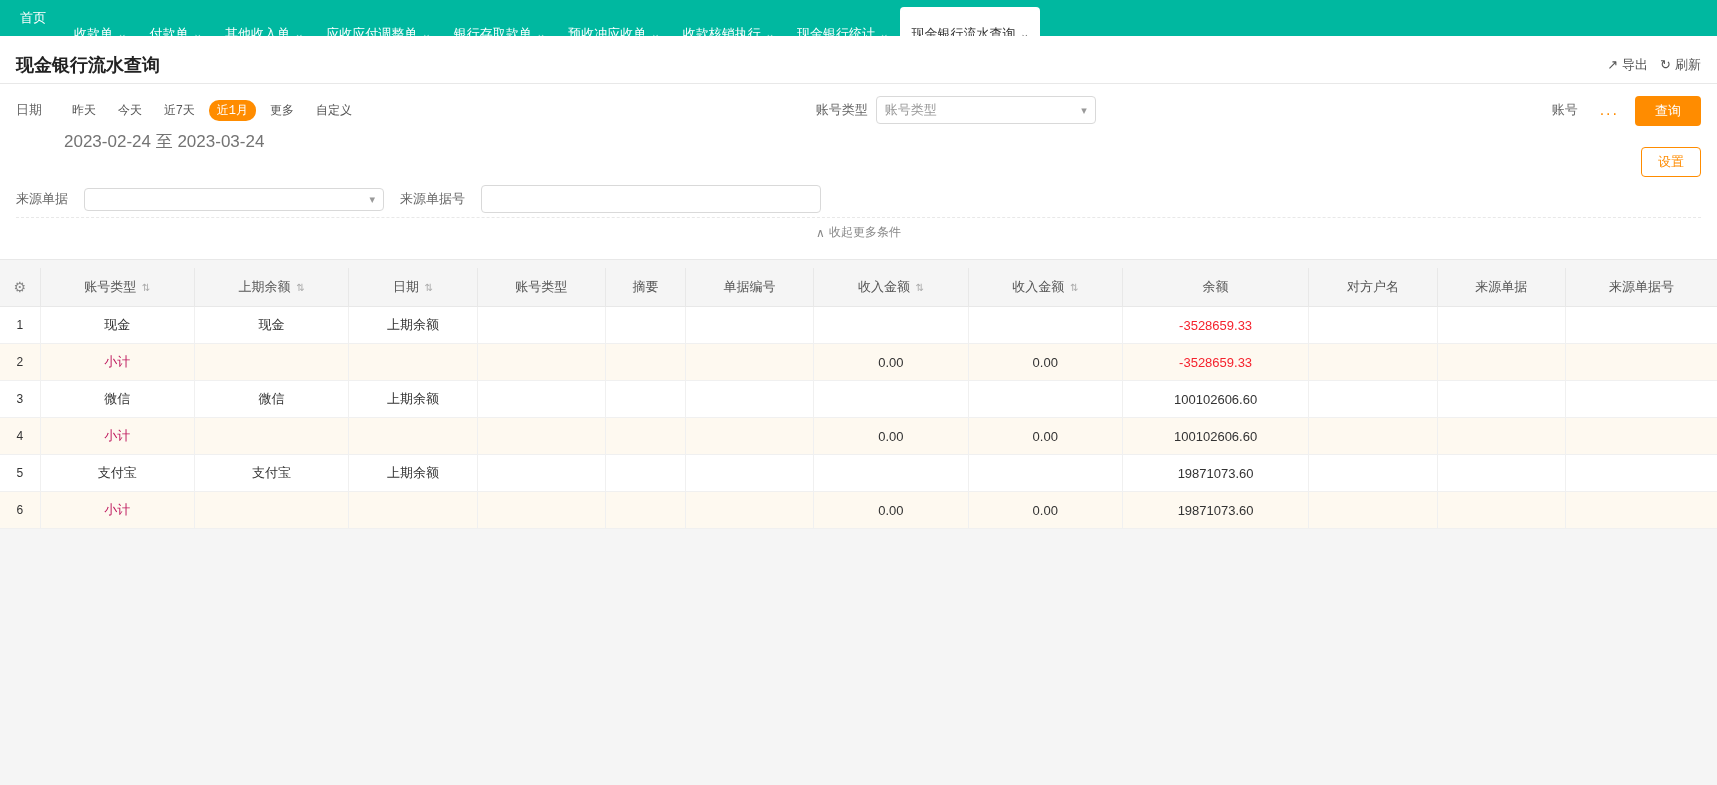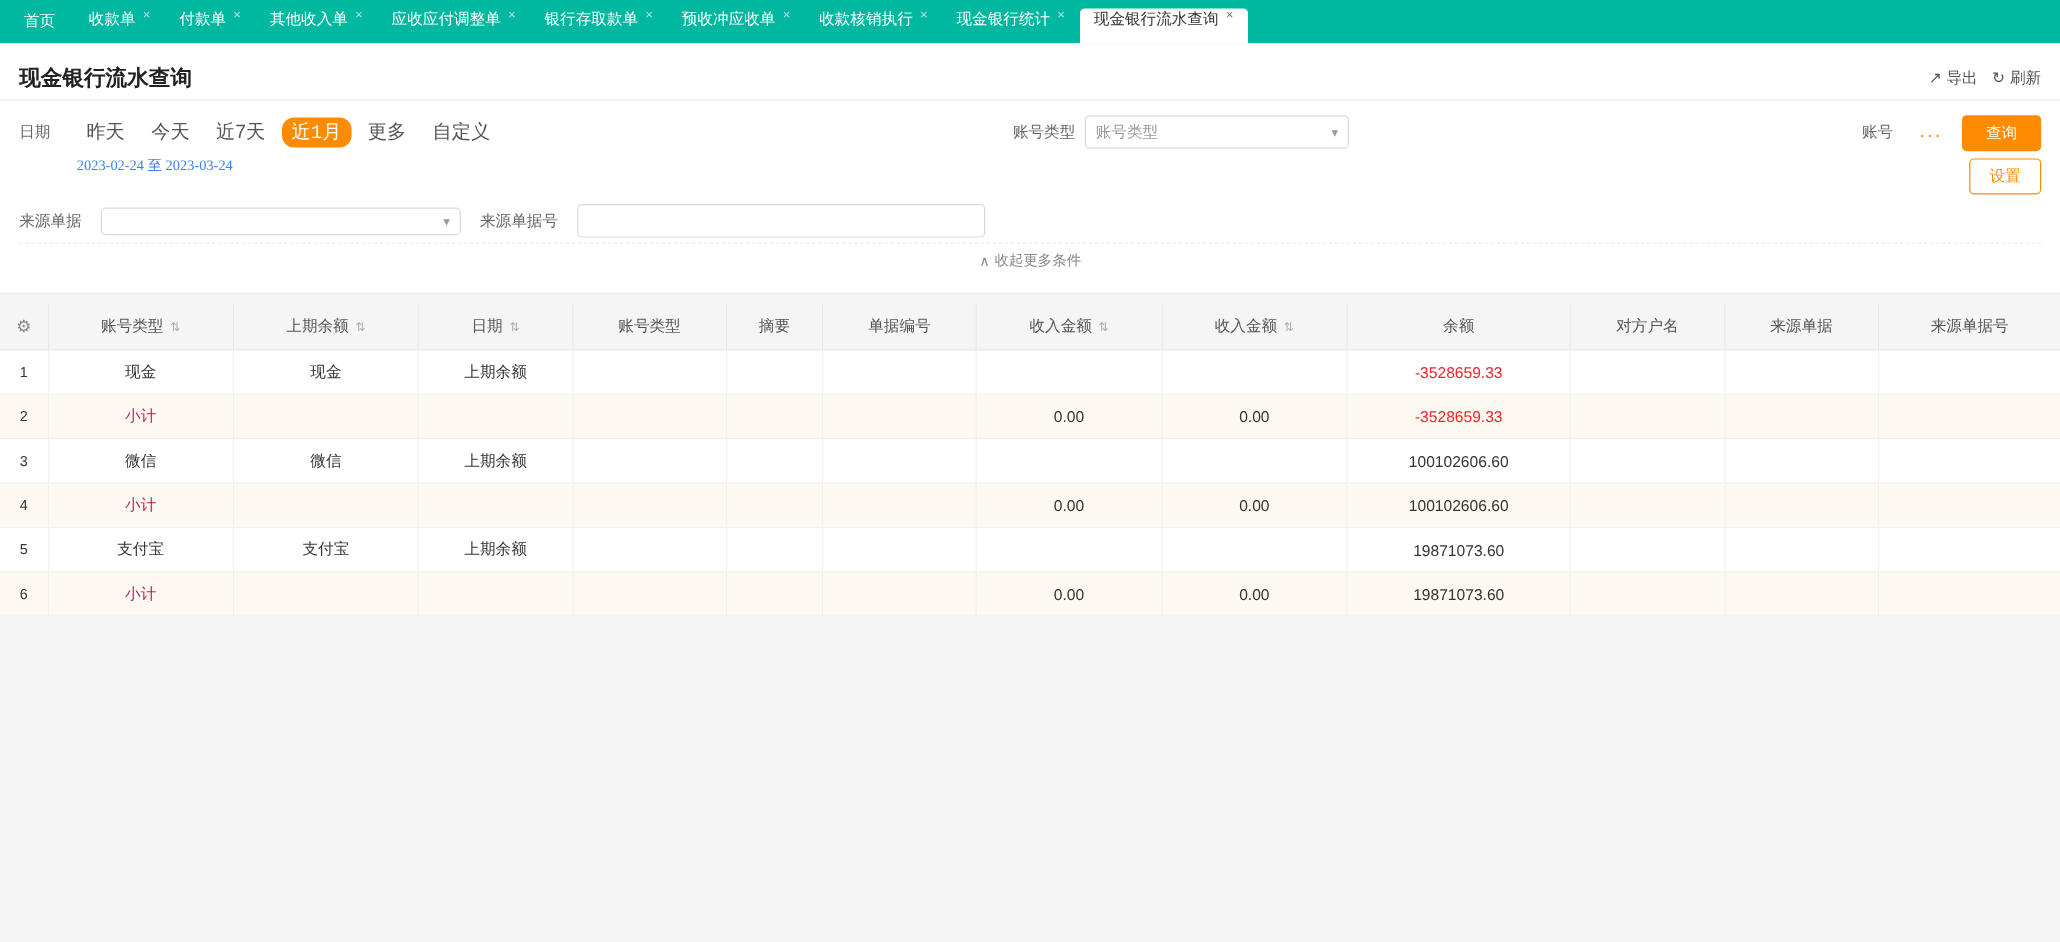--- a/index.html
+++ b/index.html
@@ -9,21 +9,21 @@
     .top-nav {
       display: flex;
       align-items: center;
       background: #00b8a0;
       height: 36px;
       padding: 0 4px;
       overflow: hidden;
     }
     .nav-item {
       display: flex;
-      align-items: flex-start;
+      align-items: flex-end;
       padding: 0 12px;
       height: 100%;
       color: #fff;
       font-size: 13px;
       cursor: pointer;
       white-space: nowrap;
       position: relative;
       margin-top: 14px;
     }
     .nav-item.active {
@@ -89,33 +89,32 @@
     .filter-date-options {
       display: flex;
       align-items: center;
       gap: 6px;
     }
     .date-opt {
       padding: 2px 8px;
       border-radius: 10px;
       cursor: pointer;
       color: #555;
-      font-size: 16px;
+      font-size: 12px;
     }
     .date-opt.active {
       background: #ff8c00;
       color: #fff;
       border-radius: 10px;
       font-family: Liberation Mono, monospace;
     }
     .date-range {
-      color: #3b82f6;
-      font-size: 12px;
+      color: #737373;
+      font-size: 17px;
       margin-left: 4px;
-      font-family: Liberation Serif, serif;
     }
     .filter-select {
       display: flex;
       align-items: center;
       border: 1px solid #d9d9d9;
       border-radius: 4px;
       padding: 4px 8px;
       min-width: 200px;
       cursor: pointer;
       background: #fff;
@@ -214,21 +213,21 @@
     }
     .row-subtotal td { color: #888; }
     .row-num { color: #999; font-size: 12px; }
     .subtotal-label { color: #be185d; }
     .gear-icon { font-size: 14px; color: #888; cursor: pointer; }
 
     
     .right-btn-group {
       display: flex;
       flex-direction: column;
-      gap: 6px;
+      gap: 21px;
       align-items: flex-end;
     }
     .date-subrow {
       display: flex;
       align-items: center;
       gap: 4px;
       margin-top: 4px;
       margin-left: 44px;
     }
   </style>

